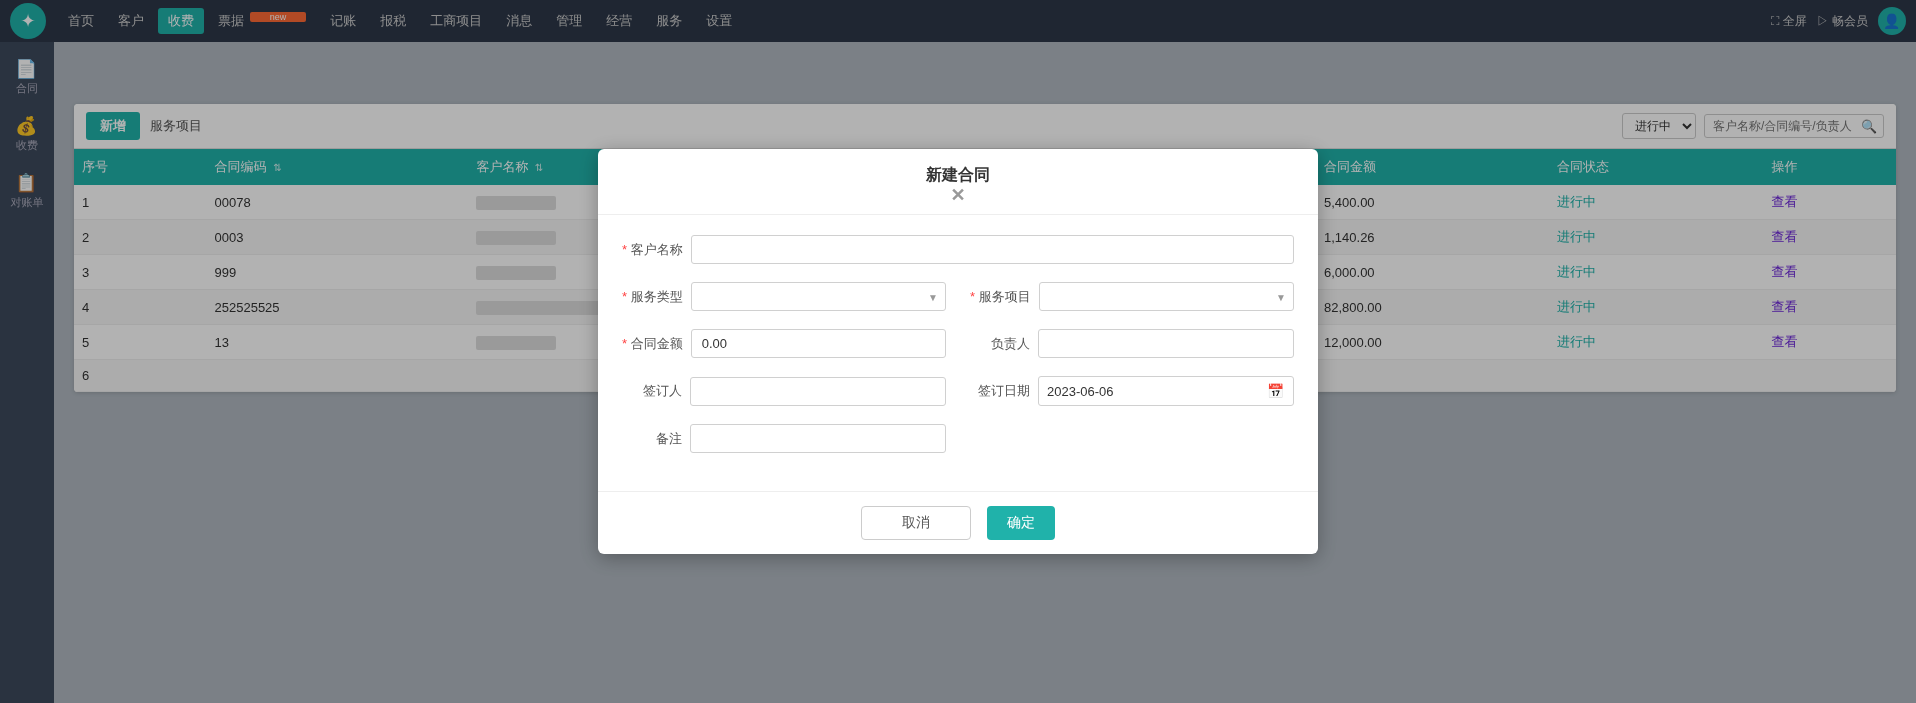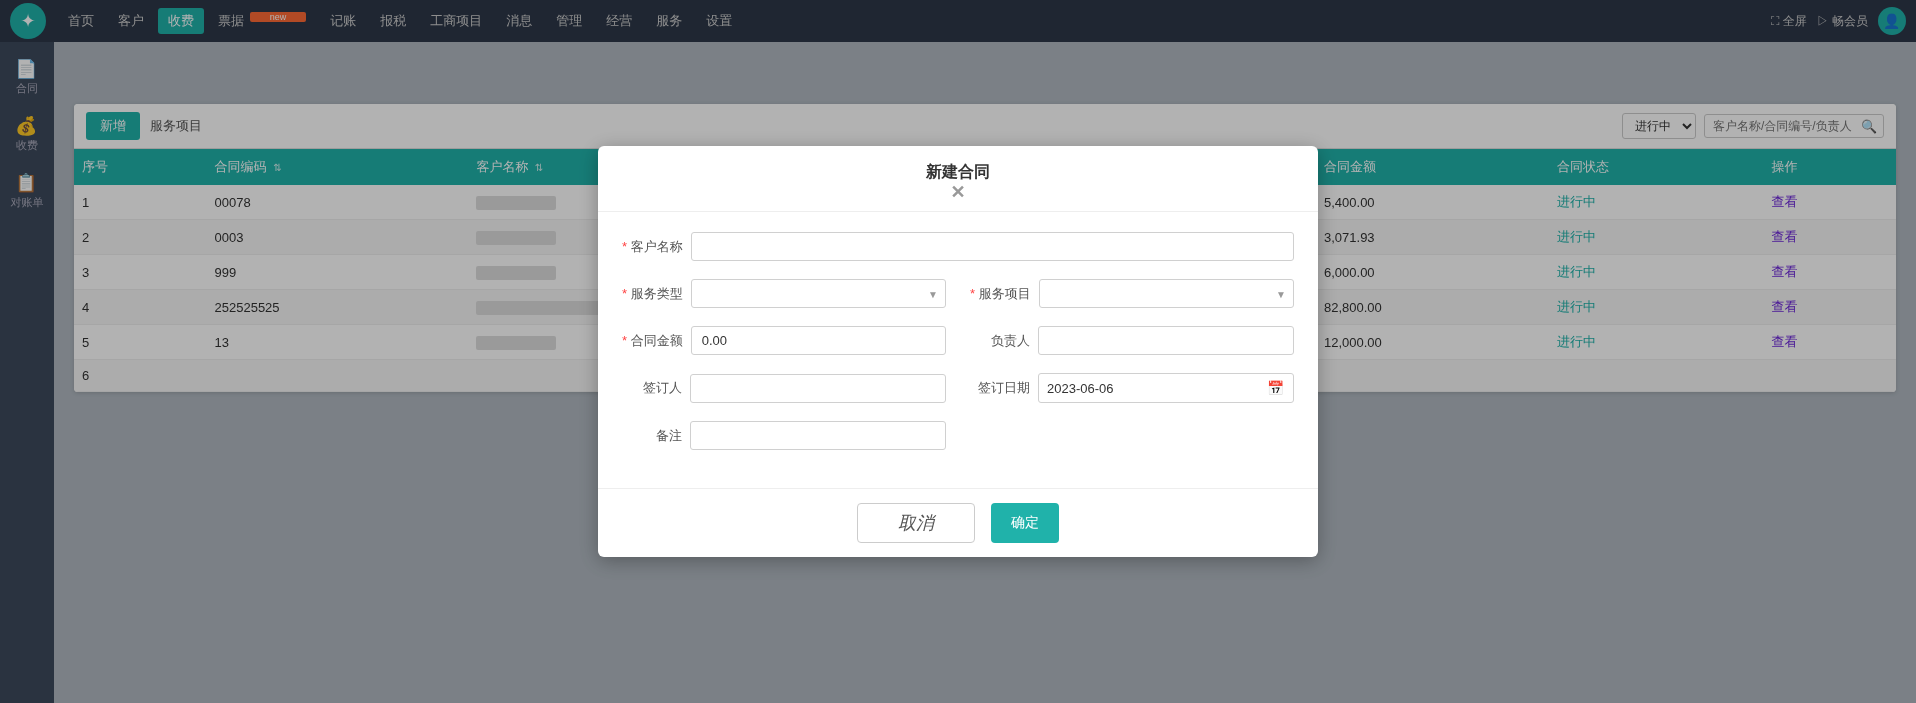--- a/index.html
+++ b/index.html
@@ -121,20 +121,21 @@
       border-bottom: 1px solid #e0e0e0;
     }
     .btn-new {
       background: #20b2aa;
       color: white;
       border: none;
       padding: 5px 14px;
       border-radius: 3px;
       cursor: pointer;
       font-size: 13px;
+      font-weight: bold;
     }
     .service-label {
       color: #555;
       font-size: 13px;
     }
     .toolbar-right {
       margin-left: auto;
       display: flex;
       align-items: center;
       gap: 8px;
@@ -317,22 +318,21 @@
       gap: 16px;
       border-top: 1px solid #eee;
     }
     .btn-cancel {
       border: 1px solid #ccc;
       background: white;
       color: #555;
       padding: 7px 40px;
       border-radius: 4px;
       cursor: pointer;
-      font-size: 18px;
-      font-style: italic;
+      font-size: 14px;
     }
     .btn-confirm {
       border: none;
       background: #20b2aa;
       color: white;
       padding: 7px 20px;
       border-radius: 4px;
       cursor: pointer;
       font-size: 14px;
     }
@@ -442,21 +442,21 @@
           <td>5,400.00</td>
           <td><span class="status-badge">进行中</span></td>
           <td><span class="action-link">查看</span></td>
         </tr>
         <tr>
           <td>2</td>
           <td>0003</td>
           <td><span class="blurred-text"></span></td>
           <td>小规模记账</td>
           <td>202305-202404</td>
-          <td>3,071.93</td>
+          <td>1,140.26</td>
           <td><span class="status-badge">进行中</span></td>
           <td><span class="action-link">查看</span></td>
         </tr>
         <tr>
           <td>3</td>
           <td>999</td>
           <td><span class="blurred-text"></span></td>
           <td>小规模记账</td>
           <td>202305-202404</td>
           <td>6,000.00</td>

